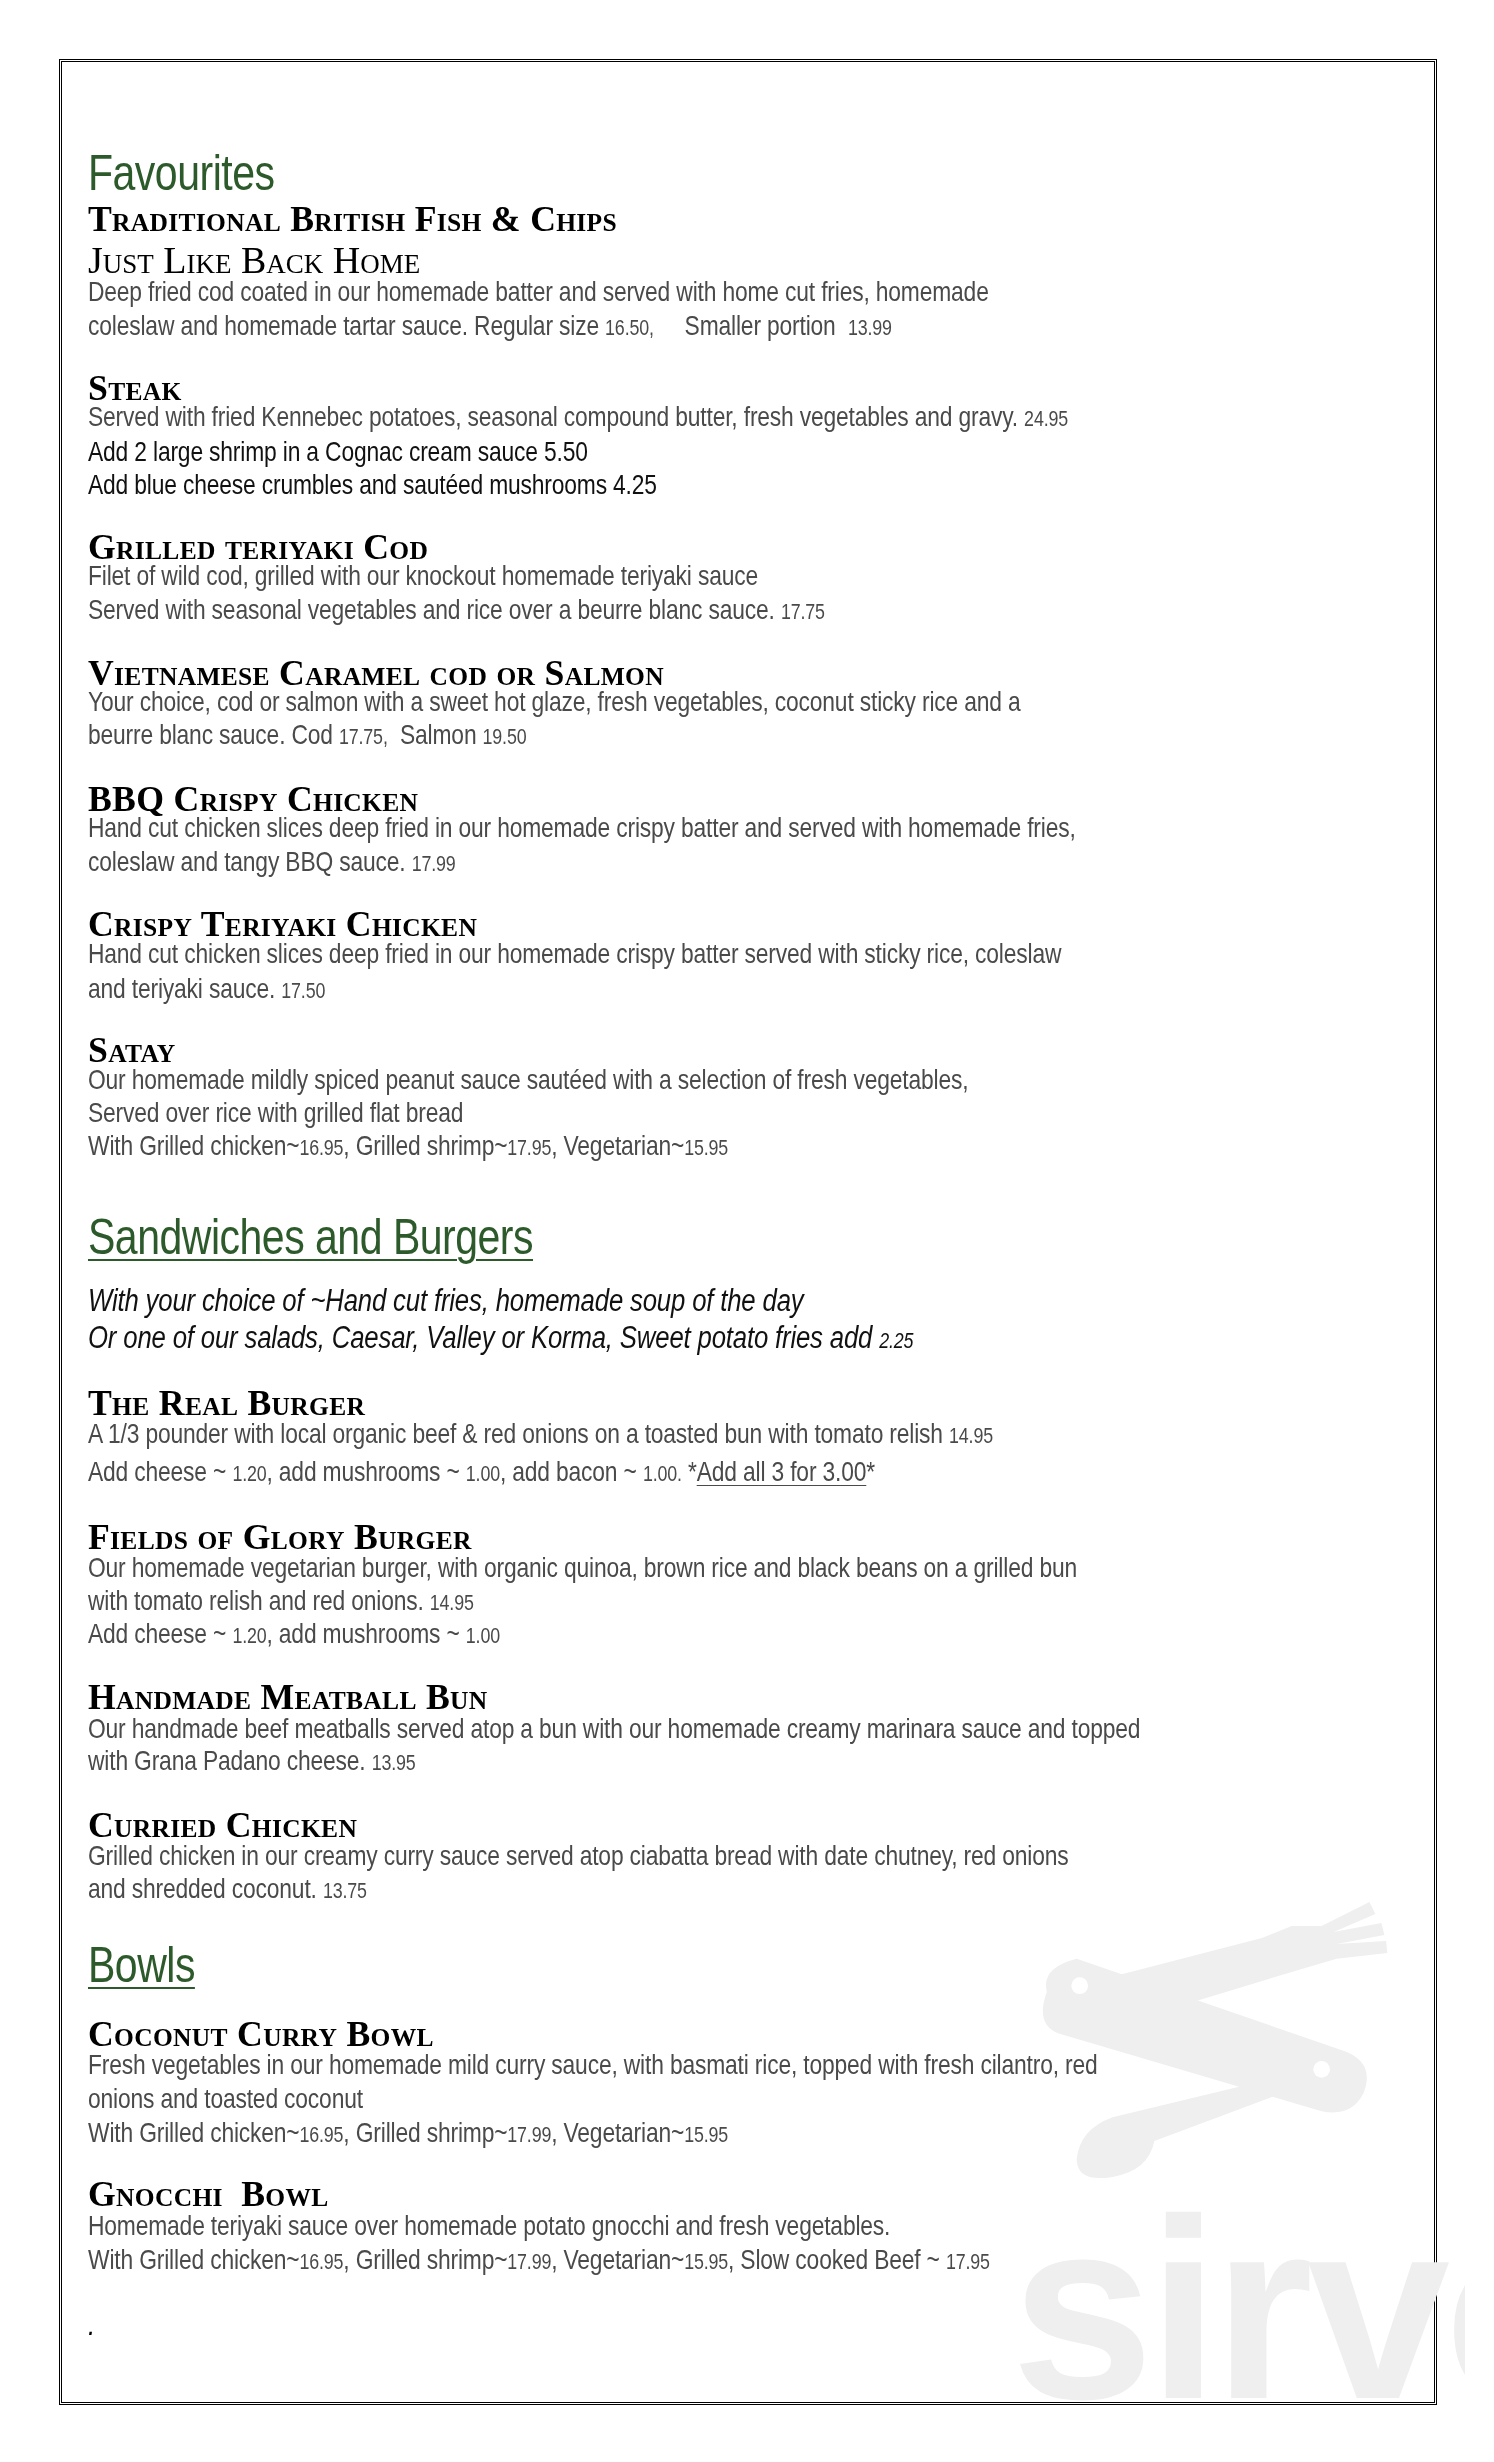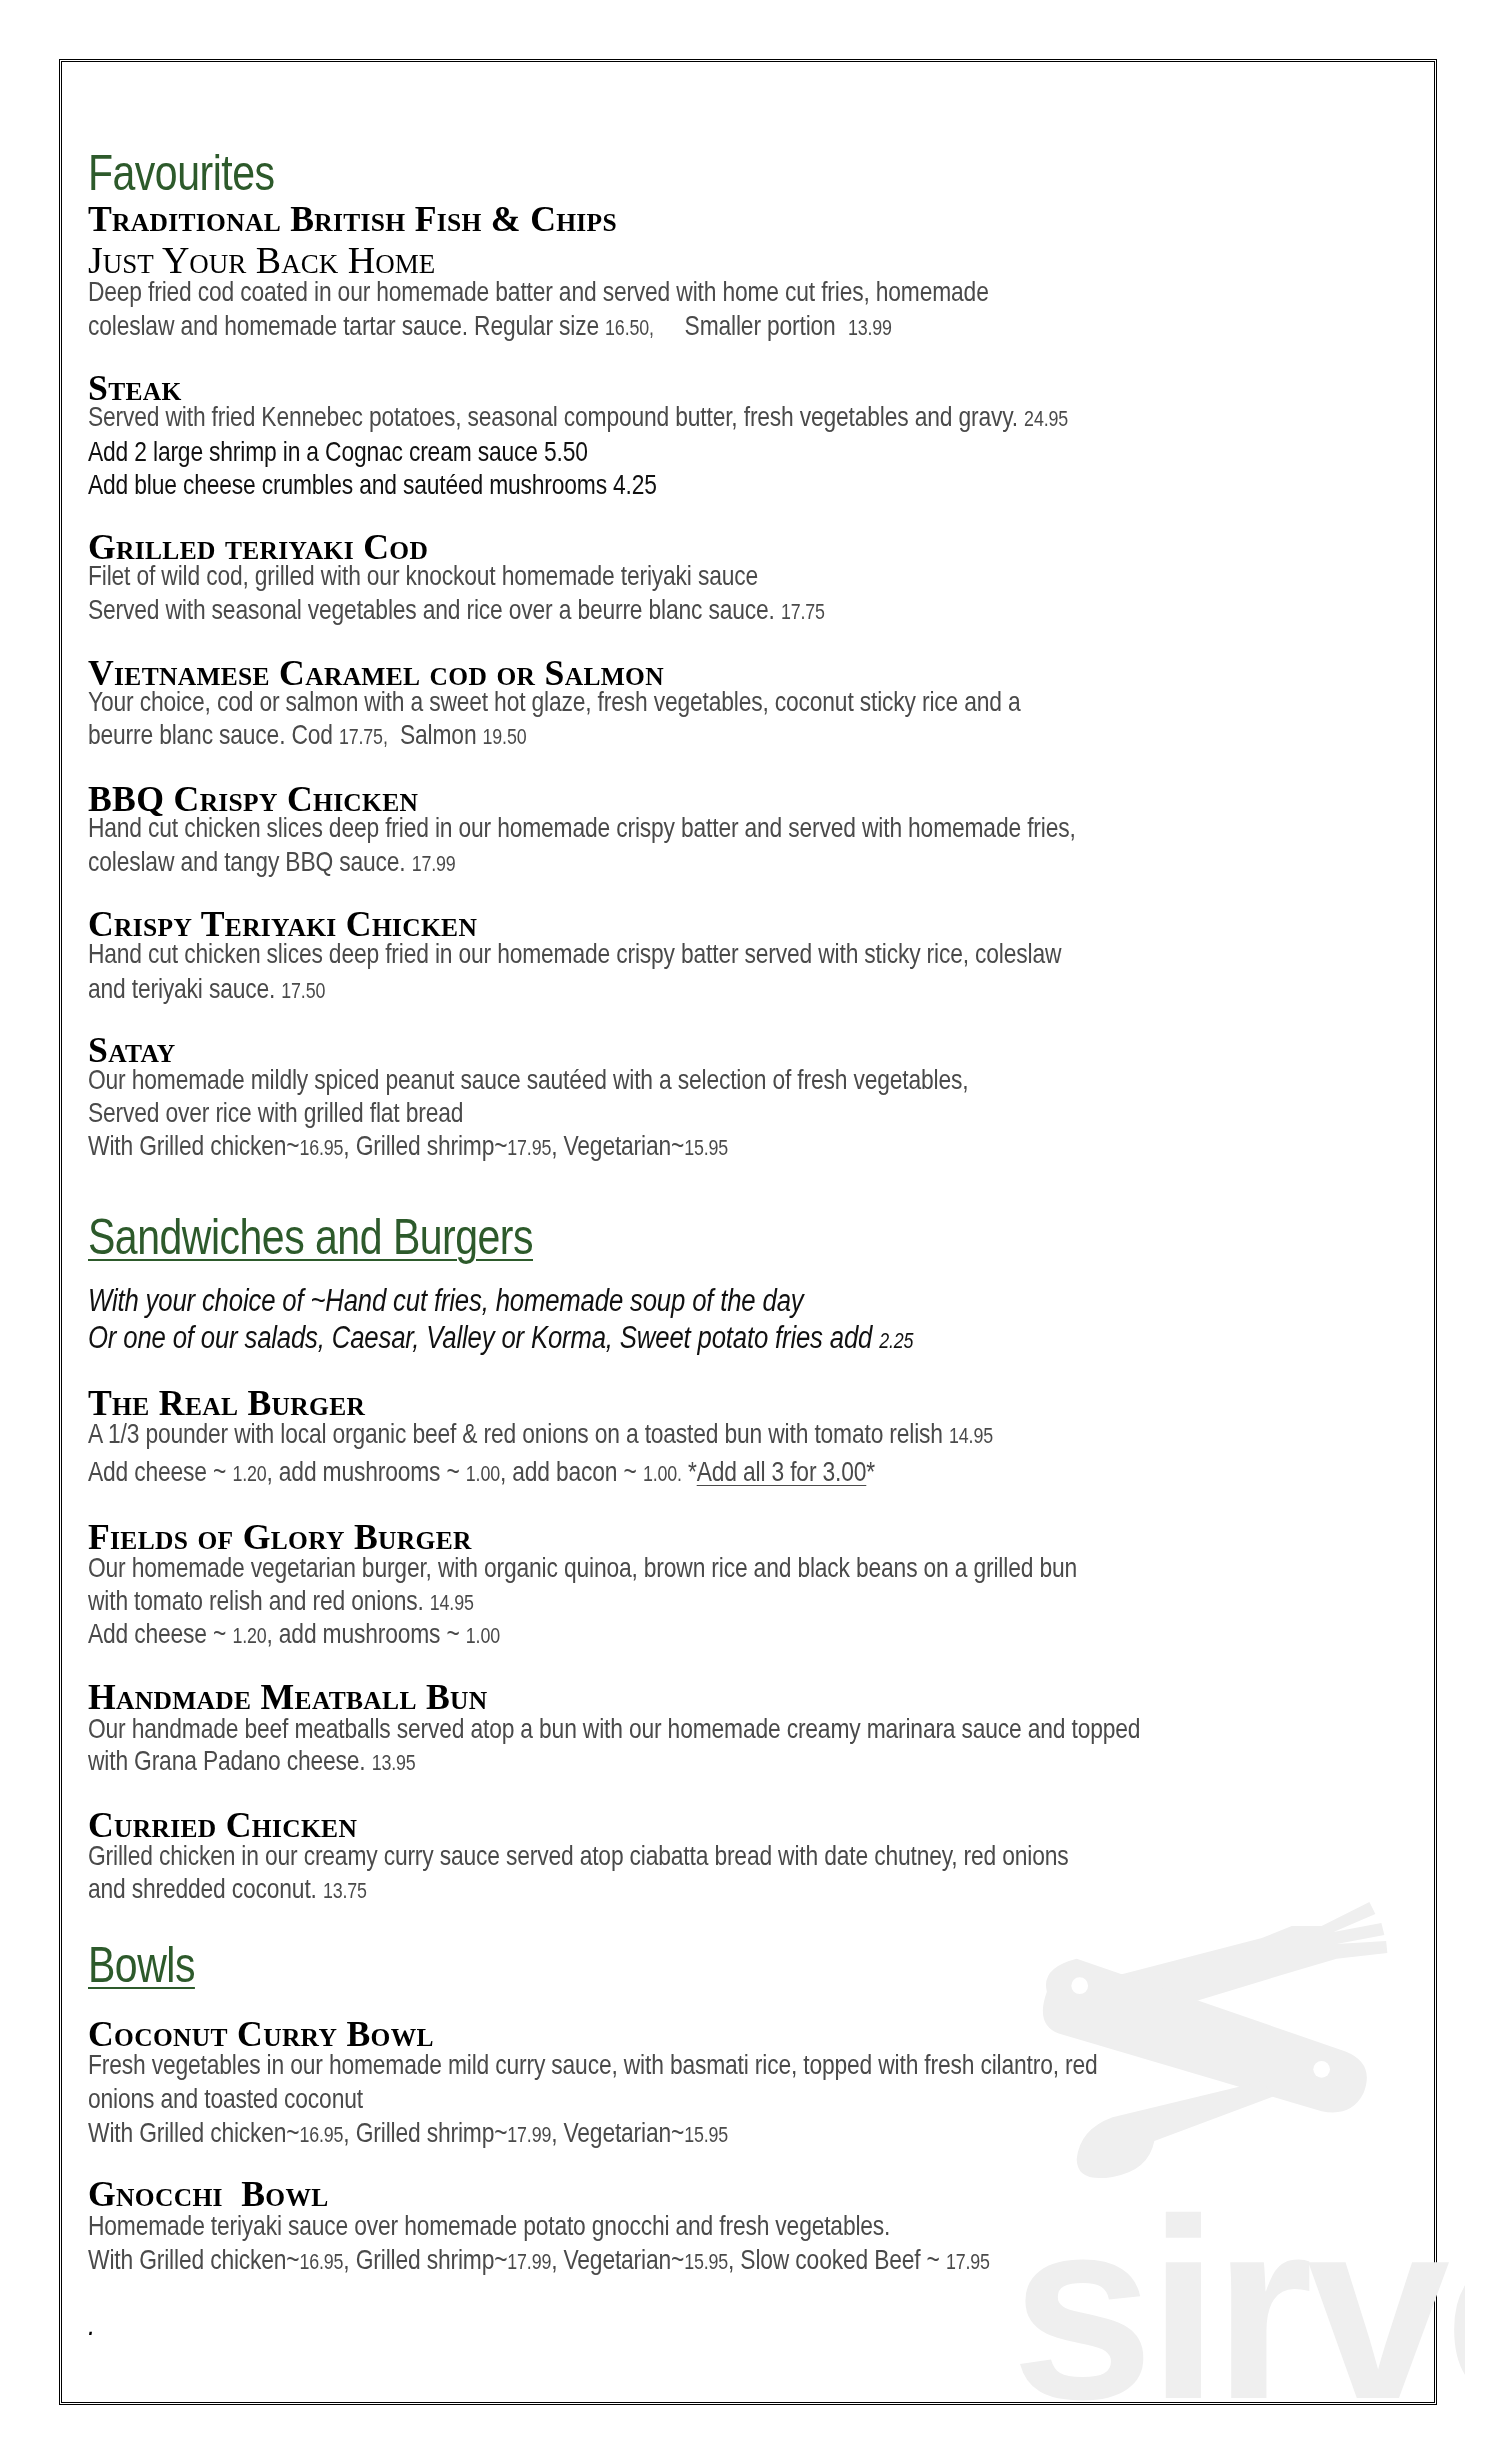--- a/index.html
+++ b/index.html
@@ -40,21 +40,21 @@
     <circle cx="115" cy="160" r="14" fill="#ffffff"></circle>
     <circle cx="520" cy="300" r="14" fill="#ffffff"></circle>
   </svg>
 </div>
 
 <div class="content">
 
   <div class="line sec-title" style="top:144px">Favourites</div>
 
   <div class="line item-title" style="top:200px">Traditional British Fish &amp; Chips</div>
-  <div class="line item-sub" style="top:238px">Just Your Back Home</div>
+  <div class="line item-sub" style="top:238px">Just Like Back Home</div>
   <div class="line desc" style="top:276px">Deep fried cod coated in our homemade batter and served with home cut fries, homemade</div>
   <div class="line desc" style="top:310px">
     <span>coleslaw and homemade tartar sauce. Regular size </span><span class="price">16.50,</span><span>&nbsp;&nbsp;&nbsp;&nbsp;&nbsp;</span><span>Smaller portion</span><span>&nbsp;&nbsp;</span><span class="price">13.99</span>
   </div>
 
   <div class="line item-title" style="top:369px">Steak</div>
   <div class="line desc" style="top:401px">
     <span>Served with fried Kennebec potatoes, seasonal compound butter, fresh vegetables and gravy. </span><span class="price">24.95</span>
   </div>
   <div class="line desc dark" style="top:436px">

